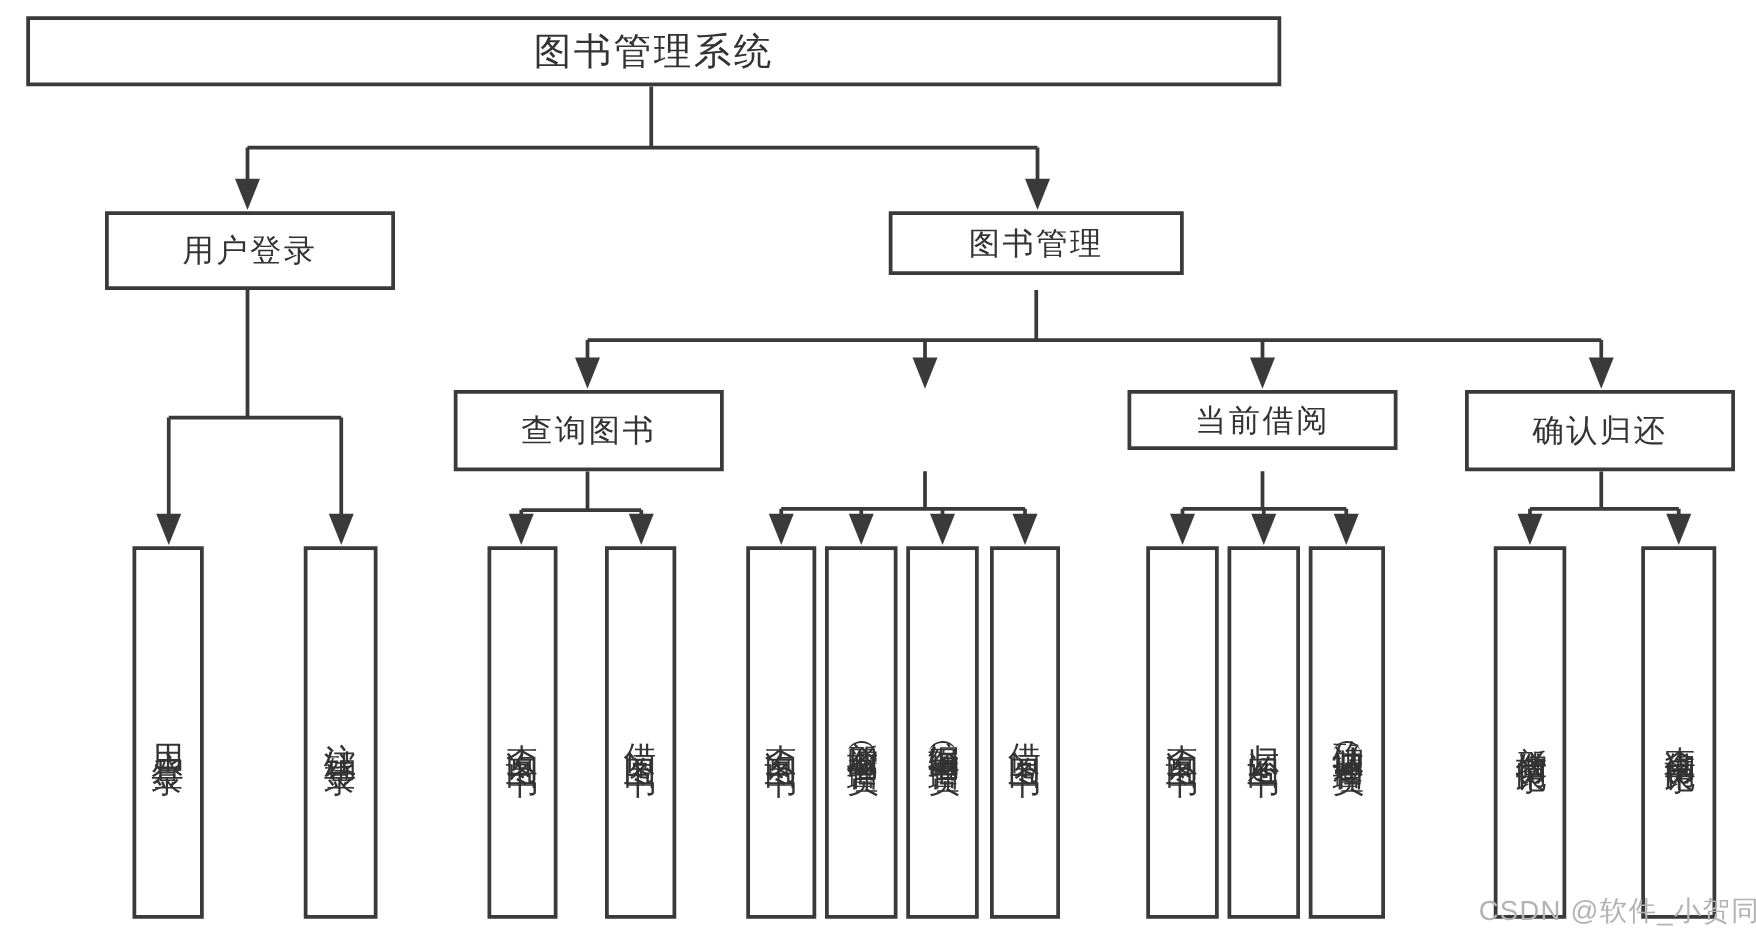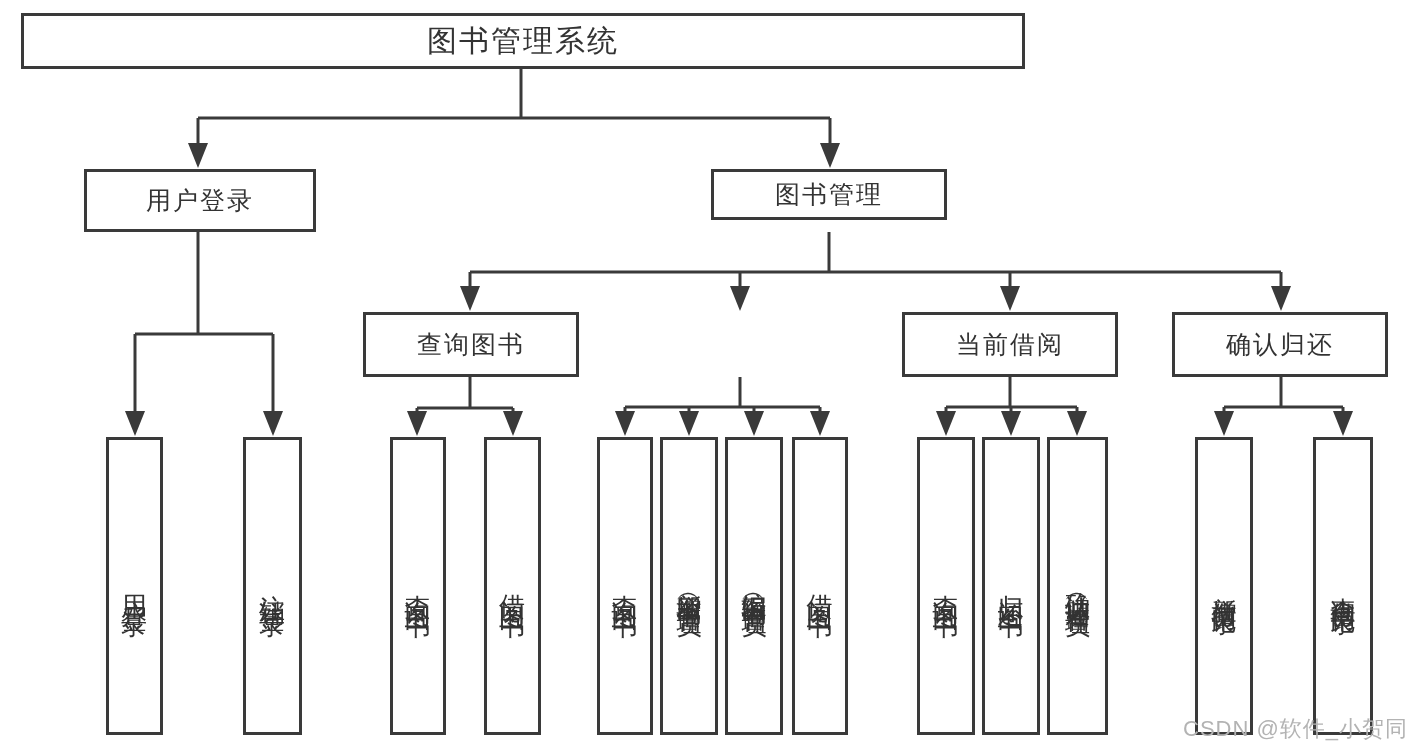--- a/index.html
+++ b/index.html
@@ -121,21 +121,21 @@
   <div class="node" style="left:84px; top:169px; width:232px; height:63px;">
     <span class="hlabel">用户登录</span>
   </div>
   <div class="node" style="left:711px; top:169px; width:236px; height:51px;">
     <span class="hlabel">图书管理</span>
   </div>
 
   <div class="node" style="left:363px; top:312px; width:216px; height:65px;">
     <span class="hlabel">查询图书</span>
   </div>
-  <div class="node" style="left:902px; top:312px; width:216px; height:65px;">
+  <div class="node" style="left:902px; top:312px; width:216px; height:48px;">
     <span class="hlabel">当前借阅</span>
   </div>
   <div class="node" style="left:1172px; top:312px; width:216px; height:65px;">
     <span class="hlabel">确认归还</span>
   </div>
 
   <div class="node vnode" style="left:106px; top:437px; width:57px; height:298px;">
     <span class="vlabel">用户登录</span>
   </div>
   <div class="node vnode" style="left:243px; top:437px; width:59px; height:298px;">

